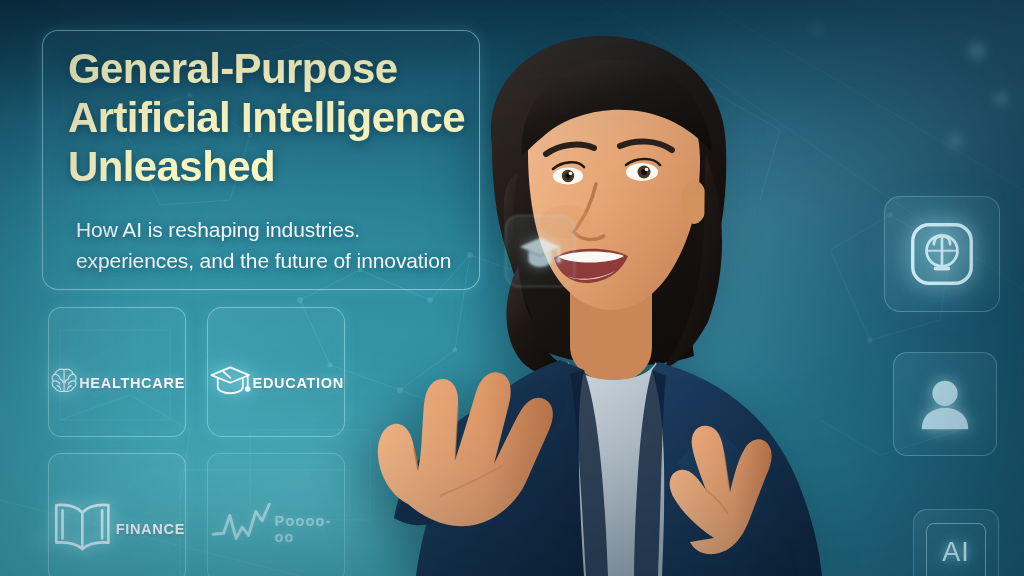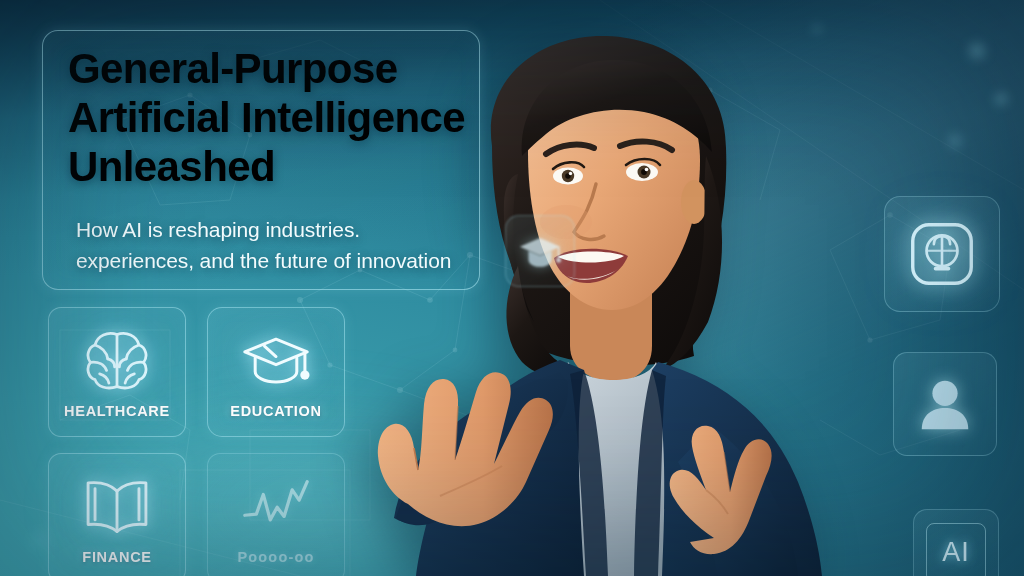--- a/index.html
+++ b/index.html
@@ -90,21 +90,21 @@
     background: linear-gradient(160deg, rgba(130,215,235,0.045), rgba(130,215,235,0.0));
   }
   #headline {
     position: absolute;
     left: 68px; top: 44px;
     width: 470px;
     margin: 0;
     font-size: 42px;
     line-height: 49px;
     font-weight: bold;
-    color: #000000;
+    color: #fef9c3;
     letter-spacing: -0.6px;
     text-shadow: 0 2px 10px rgba(6,42,60,0.55);
     white-space: pre-line;
   }
   #subhead {
     position: absolute;
     left: 68px; top: 206px;
     width: 470px;
     margin: 8px;
     font-size: 21px;
@@ -118,21 +118,21 @@
 
   
   .card {
     position: absolute;
     width: 138px; height: 130px;
     border: 1.5px solid rgba(168,230,242,0.52);
     border-radius: 13px;
     background: linear-gradient(150deg, rgba(150,225,240,0.10), rgba(150,225,240,0.02));
     box-shadow: 0 0 13px rgba(140,225,242,0.16), inset 0 0 20px rgba(130,215,235,0.05);
     display: flex;
-    flex-direction: column;
+    flex-direction: row;
     align-items: center;
     justify-content: flex-start;
     box-sizing: border-box;
     padding-top: 15px;
   }
   .card.faint {
     border-color: rgba(168,230,242,0.32);
     background: linear-gradient(150deg, rgba(150,225,240,0.055), rgba(150,225,240,0.01));
     box-shadow: 0 0 10px rgba(140,225,242,0.10);
   }
@@ -155,21 +155,20 @@
     font-size: 14.5px;
     font-weight: bold;
     letter-spacing: 0.7px;
     color: #ffffff;
     text-shadow: 0 0 9px rgba(160,235,255,0.75), 0 1px 4px rgba(6,42,60,0.5);
   }
   .card.faint .card-label {
     color: rgba(226,248,253,0.55);
     text-shadow: 0 0 7px rgba(160,235,255,0.35);
     letter-spacing: 1.2px;
-    text-align: center;
   }
 
   
   .holo {
     position: absolute;
     border-radius: 14px;
     border: 1.4px solid rgba(175,235,248,0.30);
     background: linear-gradient(150deg, rgba(160,230,245,0.10), rgba(160,230,245,0.02));
     display: flex; align-items: center; justify-content: center;
     box-sizing: border-box;

